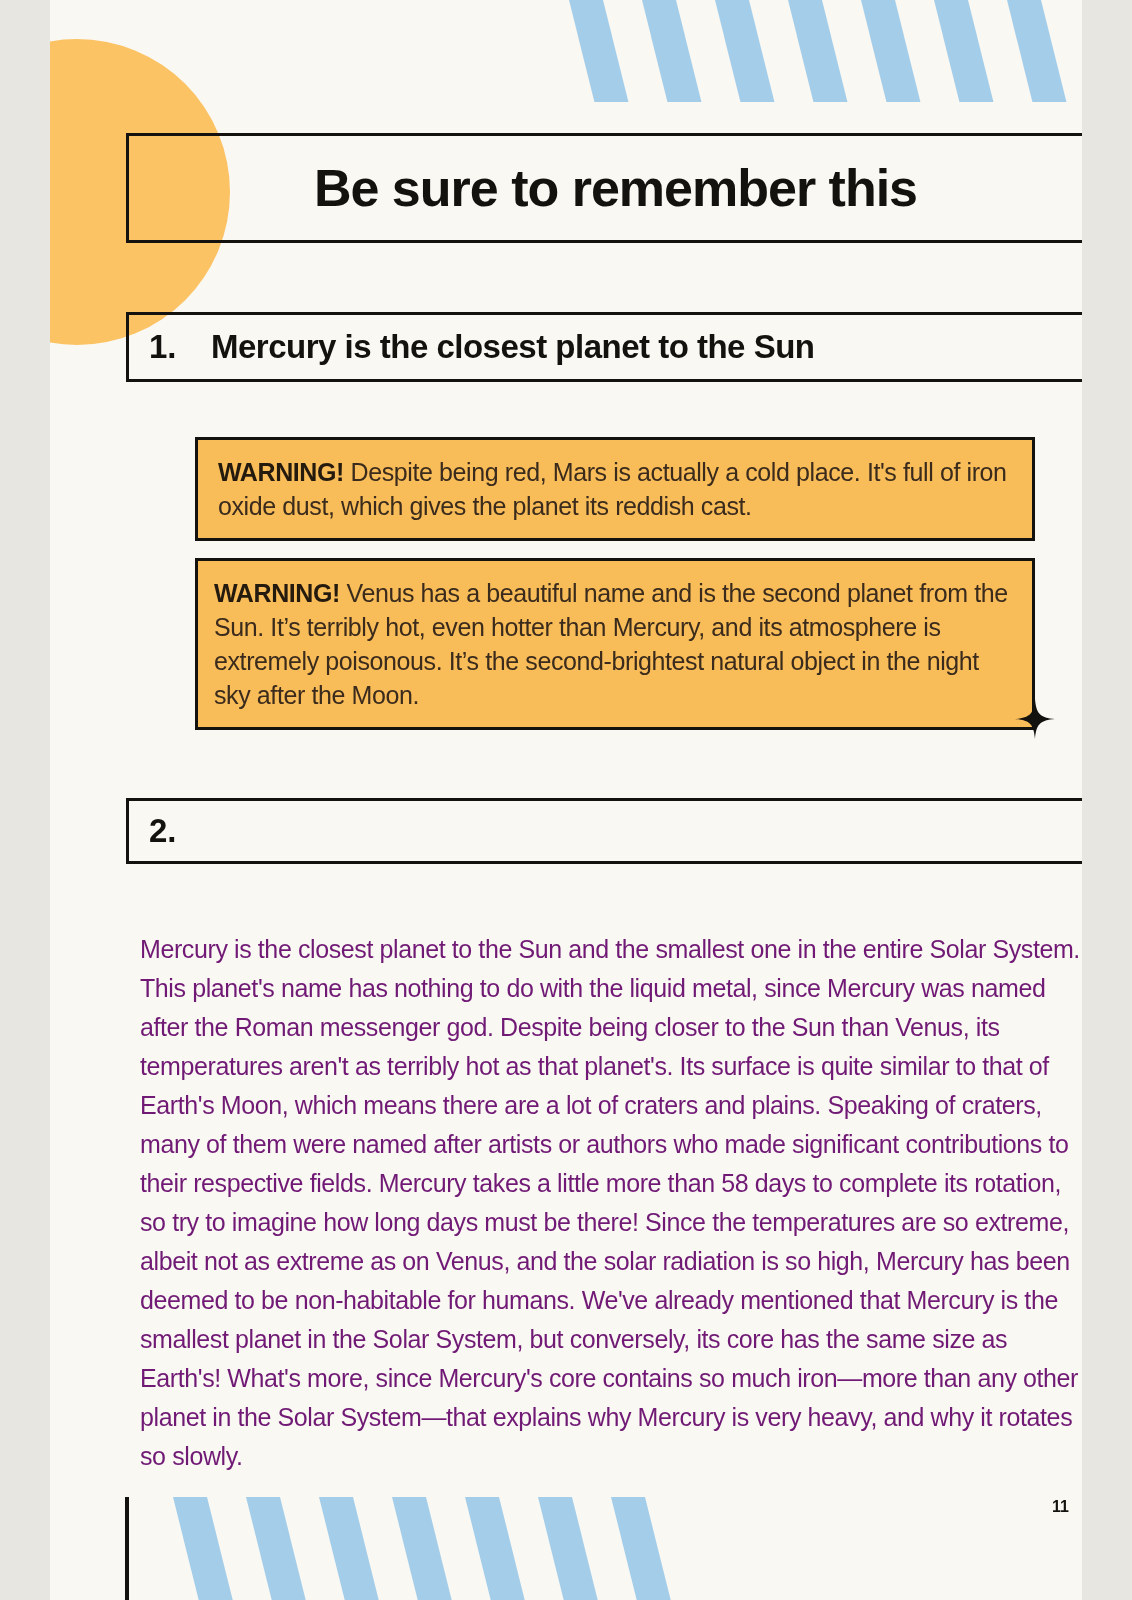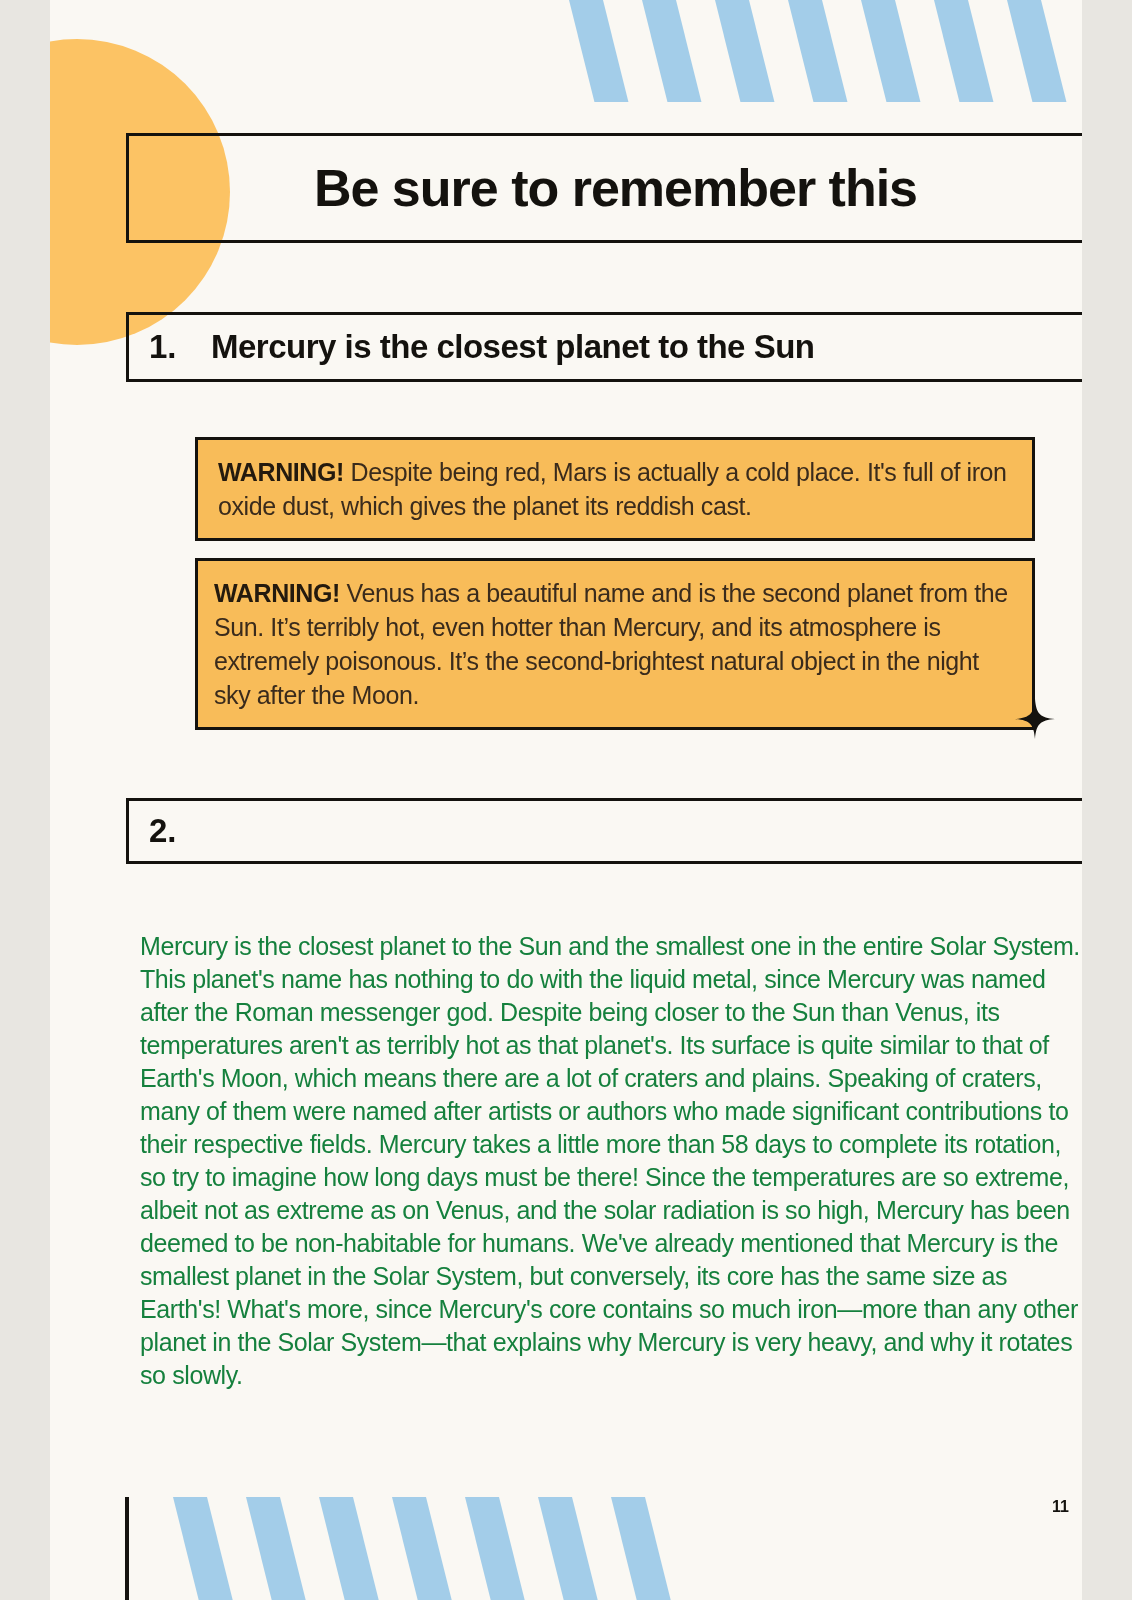--- a/index.html
+++ b/index.html
@@ -91,23 +91,23 @@
   .sparkle{position:absolute;width:40px;height:40px;}
   .sparkle svg{display:block;width:100%;height:100%;}
   .sparkle-1{left:1034px;top:223px;}
   .sparkle-2{left:965px;top:699px;}
   
   .body-text{
     position:absolute;
     left:90px;top:905px;
     width:950px;
     font-size:25px;
-    line-height:33px;
+    line-height:39px;
     letter-spacing:-0.4px;
-    color:#15803d;
+    color:#701a75;
   }
   
   .page-number{
     position:absolute;
     left:1002px;top:1498px;
     width:50px;
     text-align:left;
     font-size:16px;
     font-weight:800;
     color:#14120e;

